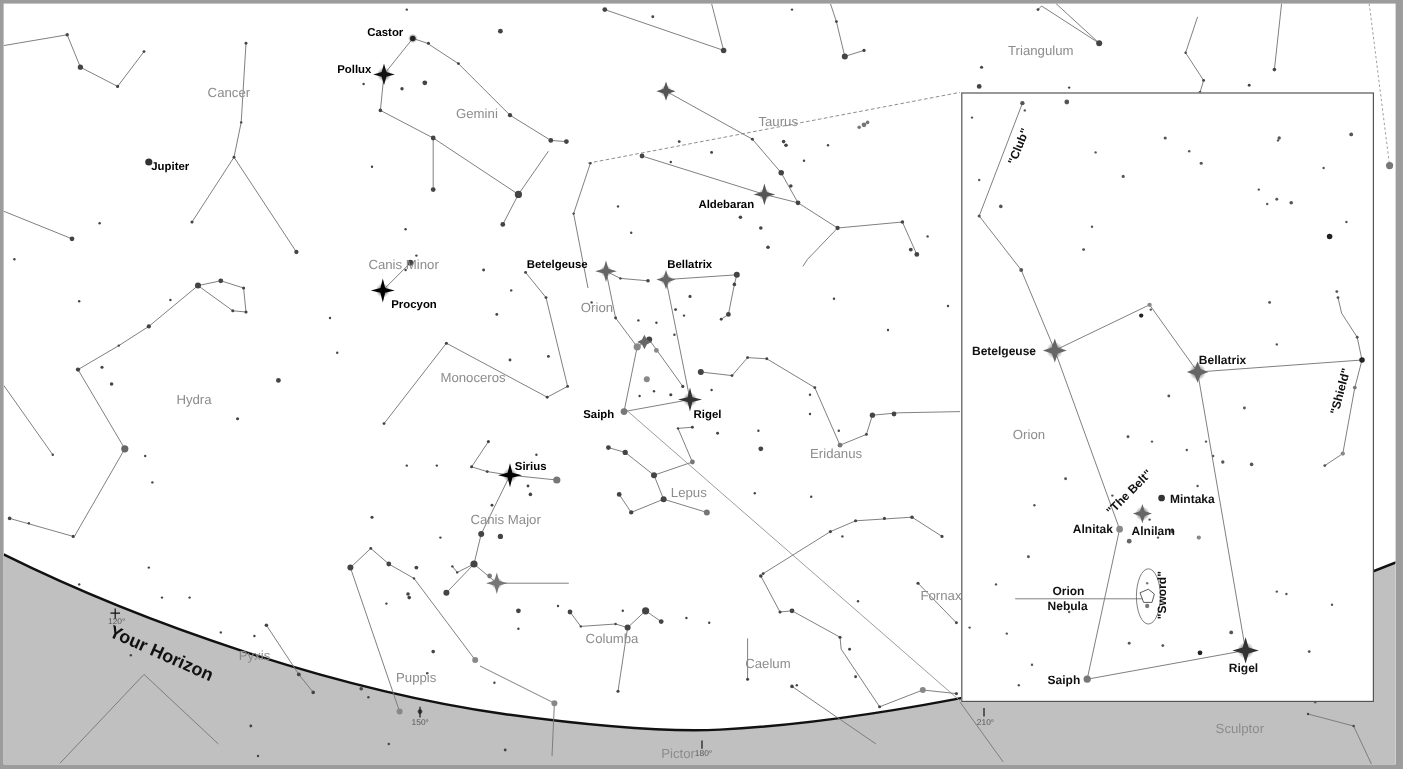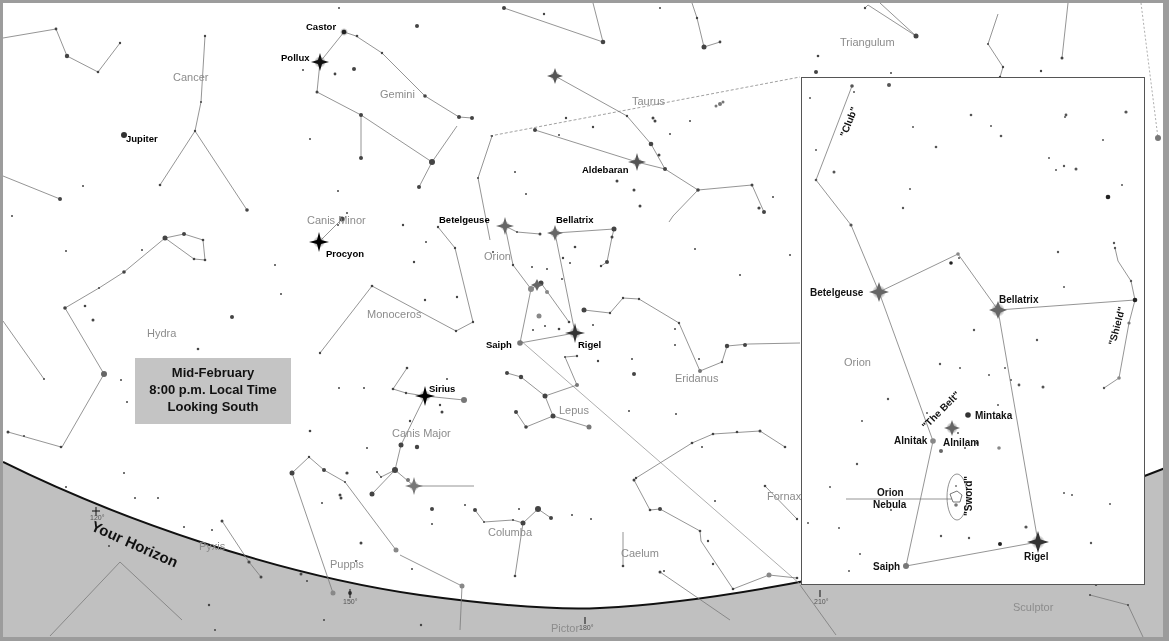--- a/index.html
+++ b/index.html
@@ -471,25 +471,20 @@
         <text class="star-lbl" x="582" y="173">Aldebaran</text>
         <text class="star-lbl" x="439" y="223">Betelgeuse</text>
         <text class="star-lbl" x="556" y="223">Bellatrix</text>
         <text class="star-lbl" x="326" y="257">Procyon</text>
         <text class="star-lbl" x="486" y="348">Saiph</text>
         <text class="star-lbl" x="578" y="348">Rigel</text>
         <text class="star-lbl" x="429" y="392">Sirius</text>
       </g>
     </svg>
 
-    <div class="infobox" style="left:132px; top:355px;">
-      <div>Mid-February</div>
-      <div>8:00 p.m. Local Time</div>
-      <div>Looking South</div>
-    </div>
 
     <div class="inset" style="left:798px; top:74px;">
       <svg width="344" height="508" viewBox="0 0 344 508">
         <defs>
           <radialGradient id="glow2" cx="50%" cy="50%" r="50%">
             <stop offset="0%" stop-color="#444"></stop>
             <stop offset="100%" stop-color="#444" stop-opacity="0"></stop>
           </radialGradient>
         </defs>
 

